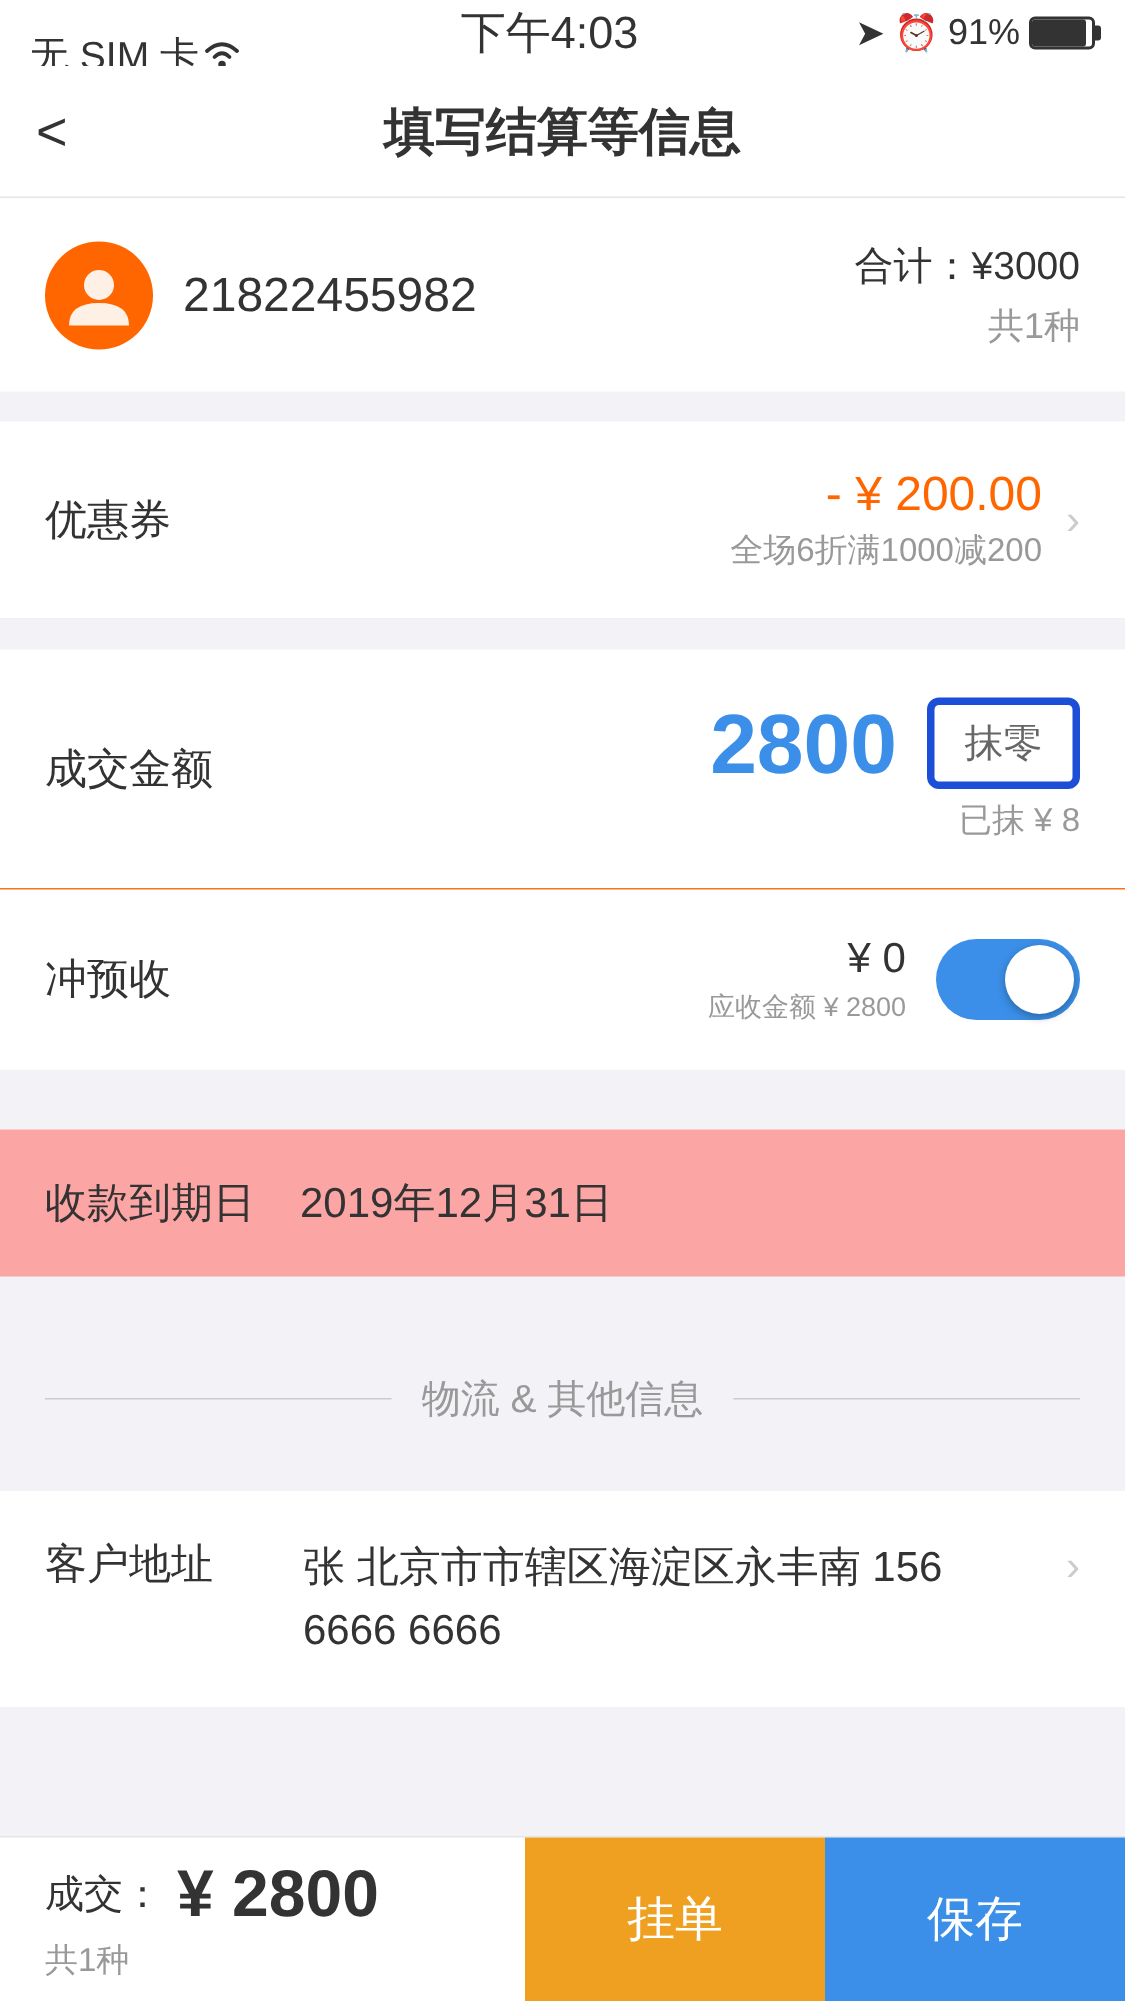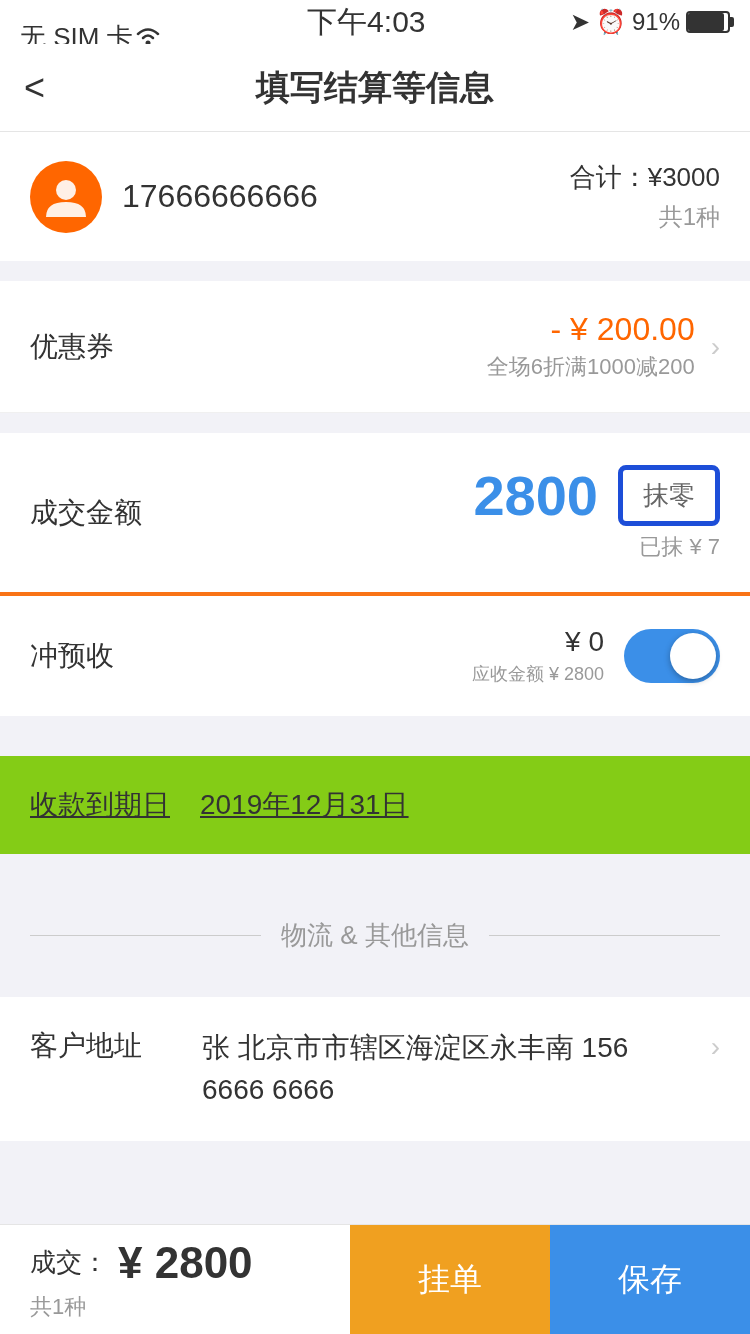--- a/index.html
+++ b/index.html
@@ -126,42 +126,42 @@
     .amount-sub { font-size: 22px; color: #999; margin-top: 4px; }
     .amount-right { text-align: right; }
 
     
     .prereceive-row {
       background: #fff;
       padding: 30px;
       display: flex;
       align-items: center;
       justify-content: space-between;
-      border-top: 4px solid #f97316;
+      border-top: 1px solid #f97316;
     }
     .prereceive-right { display: flex; align-items: center; gap: 20px; }
     .prereceive-amount { text-align: right; }
     .prereceive-num { font-size: 28px; color: #333; font-weight: 500; }
     .prereceive-sub { font-size: 18px; color: #999; margin-top: 4px; }
 
     
     .toggle {
       width: 96px; height: 54px; border-radius: 27px; background: #3b8fe8; position: relative; cursor: pointer;
     }
     .toggle-knob {
       width: 46px; height: 46px; border-radius: 50%; background: #fff; position: absolute; top: 4px; right: 4px;
       box-shadow: 0 2px 6px rgba(0,0,0,0.3);
     }
 
     
     .debit-section { background: #fff; margin-bottom: 20px; padding: 30px; display: flex; align-items: center; justify-content: space-between; }
     .debit-label { font-size: 28px; color: #333; }
 
     
-    .duedate-section { background: #84cc16; margin-bottom: 20px; padding: 30px; display: flex; align-items: center; text-decoration: underline; }
+    .duedate-section { background: #fca5a5; margin-bottom: 20px; padding: 30px; display: flex; align-items: center; }
     .duedate-label { font-size: 28px; color: #333; margin-right: 30px; }
     .duedate-value { font-size: 28px; color: #333; }
 
     
     .logistics-section { background: #f2f2f7; padding: 24px 30px; margin-bottom: 20px; display: flex; align-items: center; justify-content: center; }
     .logistics-divider { flex: 1; height: 1px; background: #ccc; }
     .logistics-text { font-size: 26px; color: #999; padding: 0 20px; }
 
     
     .address-section { background: #fff; padding: 30px; display: flex; align-items: flex-start; justify-content: space-between; margin-bottom: 20px; gap: 36px; }
@@ -238,21 +238,21 @@
 
   <div class="customer-row">
     <div class="customer-left">
       <div class="avatar">
         <svg viewBox="0 0 50 50" fill="white" opacity="0.9">
           <circle cx="25" cy="18" r="10"></circle>
           <path d="M5 45 Q5 30 25 30 Q45 30 45 45 Z"></path>
         </svg>
       </div>
       <div class="customer-info">
-        <div class="customer-phone">17666666666</div>
+        <div class="customer-phone">21822455982</div>
       </div>
     </div>
     <div class="customer-right">
       <div class="total-label">合计：¥3000</div>
       <div class="total-count">共1种</div>
     </div>
   </div>
 
   <div class="row-item">
     <div class="row-label">优惠券</div>
@@ -268,21 +268,21 @@
   <div class="divider-section"></div>
 
   <div class="amount-section">
     <div class="amount-row">
       <div class="row-label">成交金额</div>
       <div class="amount-right">
         <div class="amount-value-group">
           <div class="amount-number">2800</div>
           <button class="round-btn">抹零</button>
         </div>
-        <div class="amount-sub">已抹  ¥ 7</div>
+        <div class="amount-sub">已抹  ¥ 8</div>
       </div>
     </div>
 
     <div class="prereceive-row">
       <div class="row-label">冲预收</div>
       <div class="prereceive-right">
         <div class="prereceive-amount">
           <div class="prereceive-num">¥ 0</div>
           <div class="prereceive-sub">应收金额 ¥ 2800</div>
         </div>

